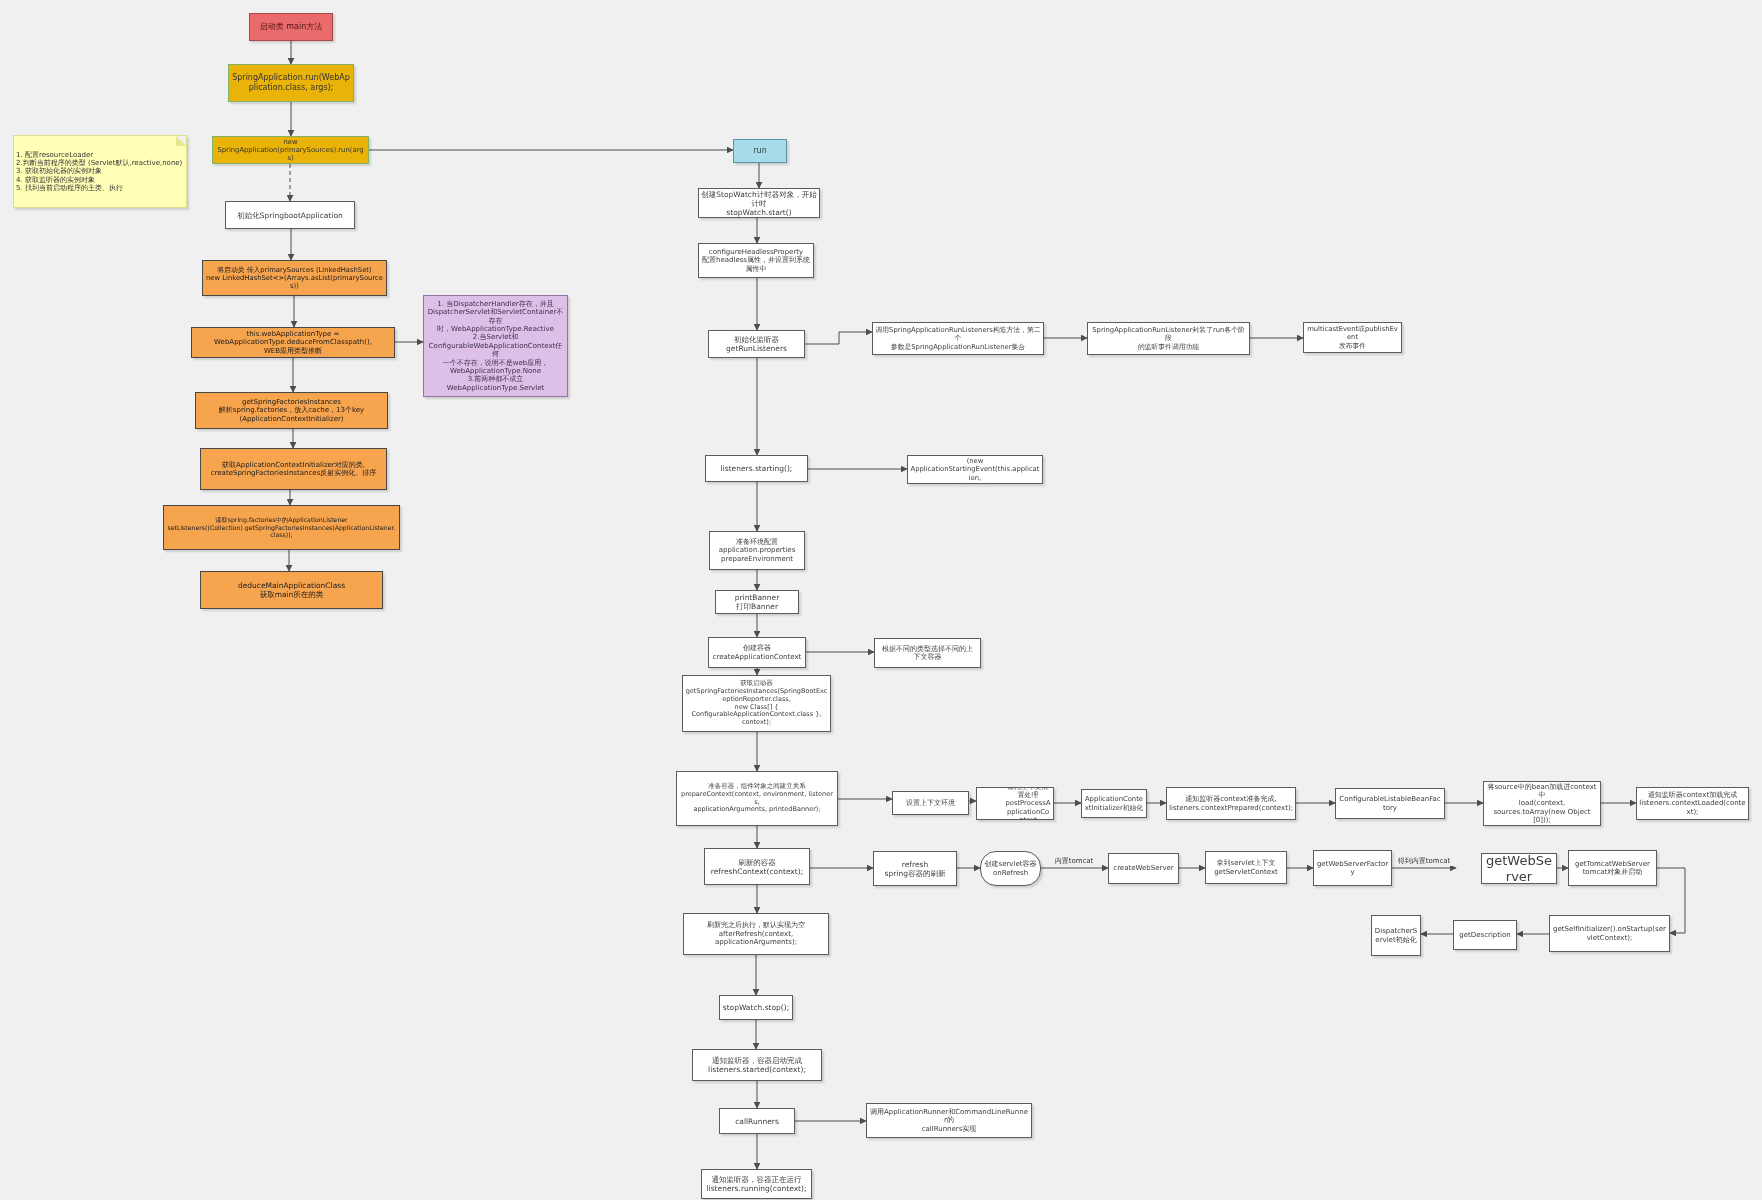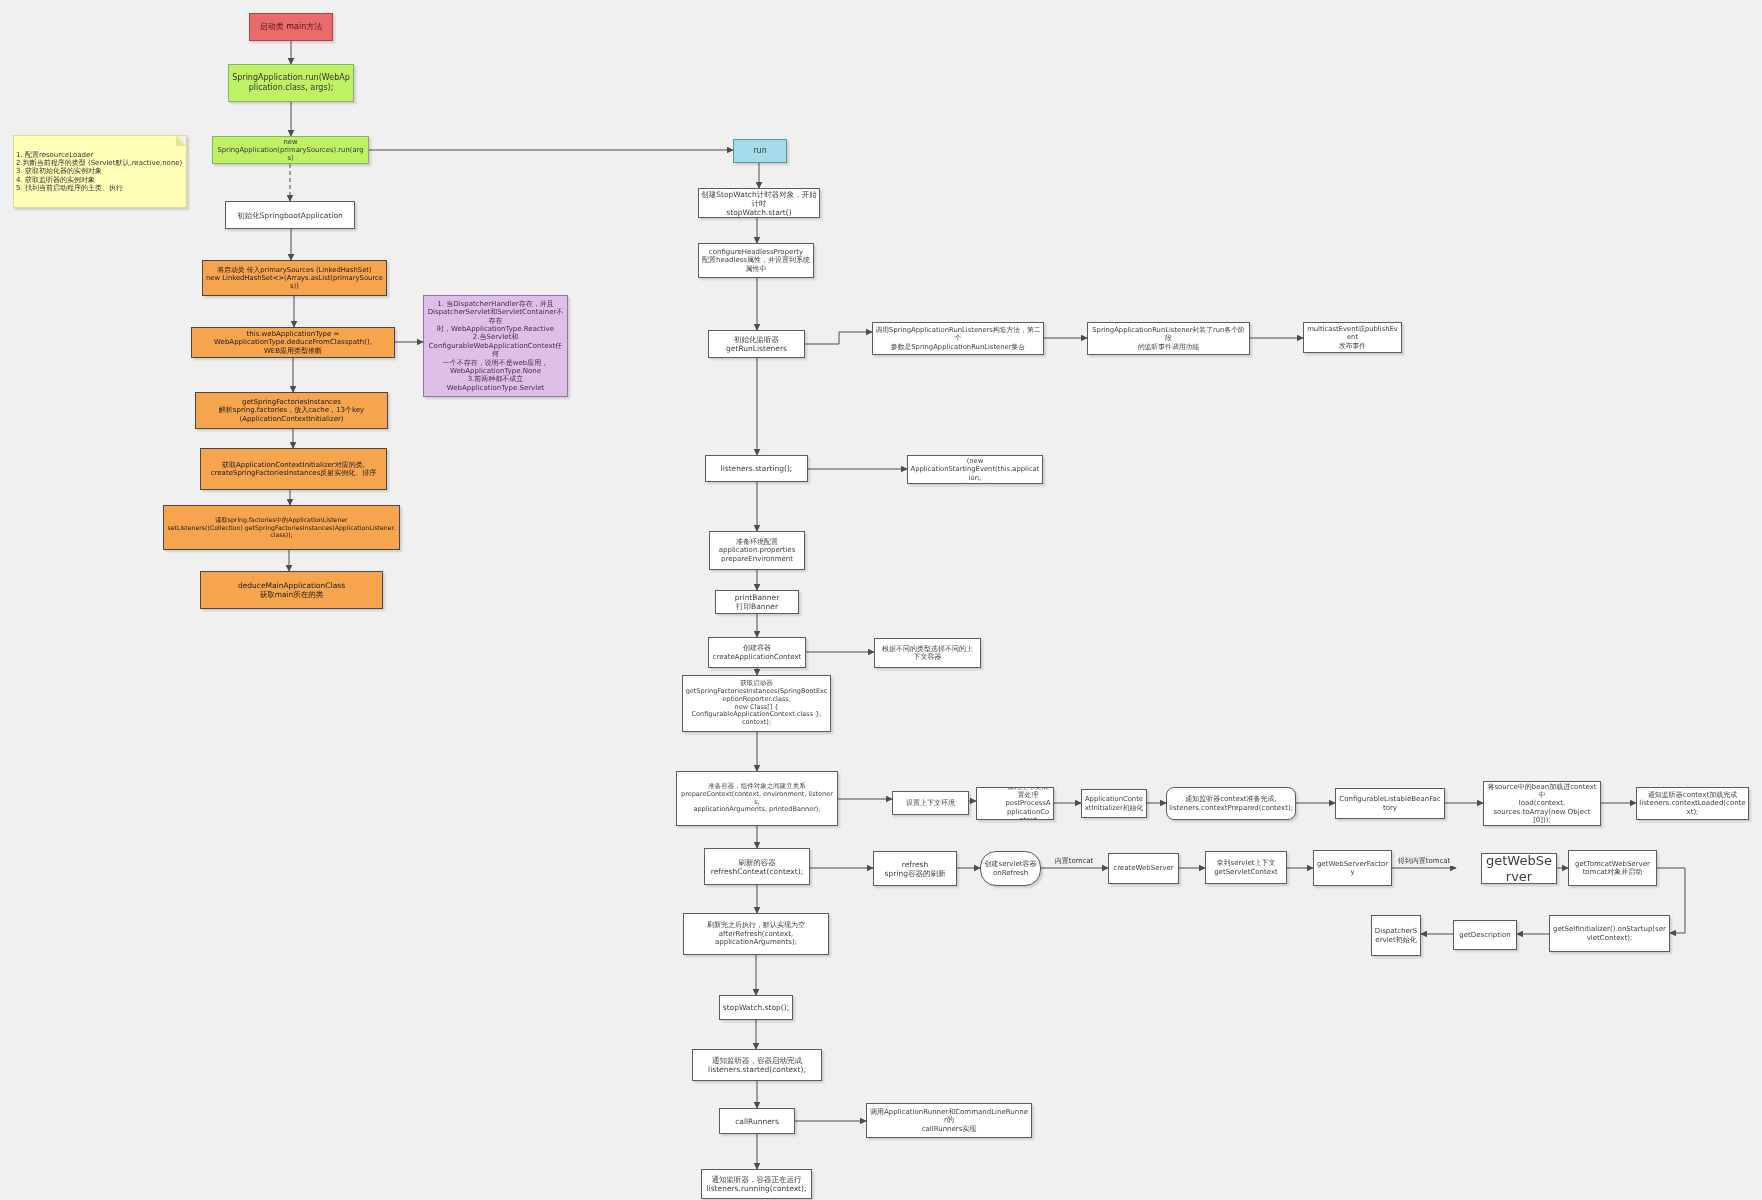--- a/index.html
+++ b/index.html
@@ -4,21 +4,21 @@
 <style>
   html,body{margin:0;padding:0;background:#f0f0f0;font-family:"DejaVu Sans","Liberation Sans",sans-serif;}
   #canvas{position:relative;width:1762px;height:1200px;background:#f0f0f0;overflow:hidden;}
   #edges{position:absolute;left:0;top:0;width:1762px;height:1200px;pointer-events:none;}
   .edge{fill:none;stroke:#4d4d4d;stroke-width:1;}
   .node{position:absolute;box-sizing:border-box;border:1px solid #5c5c5c;display:flex;align-items:center;justify-content:center;
         text-align:center;font-size:7.5px;line-height:1.2;padding:1px 2px;color:#3c3c3c;background:#fff;
         box-shadow:2px 2px 2px rgba(0,0,0,0.14);overflow:hidden;}
   .node span{white-space:pre-line;word-break:break-all;width:100%;}
   .s-red{background:#e96b6b;border-color:#a84848;color:#4a1010;}
-  .s-green{background:#bef264;border-color:#82b366;color:#333;}
+  .s-green{background:#eab308;border-color:#82b366;color:#333;}
   .s-orange{background:#f7a44f;border-color:#474747;color:#1a1a1a;}
   .s-cyan{background:#a6dce9;border-color:#5b95a5;color:#2e3e42;justify-content:center;}
   .s-purple{background:#ddbfe8;border-color:#9673a6;color:#40304a;text-align:center;}
   .s-white{background:#ffffff;border-color:#5c5c5c;}
   .s-note{background:#ffffb8;border-color:#dede8a;color:#333;text-align:left;justify-content:flex-start;}
   .s-note span{word-break:normal;}
   .fold{position:absolute;top:0;right:0;width:0;height:0;border-bottom:10px solid #e6e68c;border-right:10px solid #f0f0f0;}
   .edge-label{position:absolute;transform:translate(-50%,-50%);font-size:7px;color:#333;background:#f0f0f0;
               padding:0 2px;white-space:nowrap;z-index:3;}
 </style>
@@ -230,21 +230,21 @@
     <div class="node s-white" style="left: 892px; top: 791px; width: 77px; height: 24px; font-size: 7px;">
       <span>设置上下文环境</span>
     </div>
     <div class="node s-white" style="left: 976px; top: 787px; width: 78px; height: 33px; font-size: 6.8px; padding-left: 28px;">
       <span>应用上下文后置处理
 postProcessApplicationContext</span>
     </div>
     <div class="node s-white" style="left: 1081px; top: 789px; width: 66px; height: 29px; font-size: 6.8px;">
       <span>ApplicationContextInitializer初始化</span>
     </div>
-    <div class="node s-white" style="left: 1166px; top: 787px; width: 130px; height: 33px; font-size: 7px; border-radius: 8px;">
+    <div class="node s-white" style="left: 1166px; top: 787px; width: 130px; height: 33px; font-size: 7px;">
       <span>通知监听器context准备完成,
 listeners.contextPrepared(context);</span>
     </div>
     <div class="node s-white" style="left: 1335px; top: 788px; width: 110px; height: 31px; font-size: 7px;">
       <span>ConfigurableListableBeanFactory</span>
     </div>
     <div class="node s-white" style="left: 1483px; top: 781px; width: 118px; height: 45px; font-size: 7px;">
       <span>将source中的bean加载进context中
 load(context,
 sources.toArray(new Object[0]));</span>

